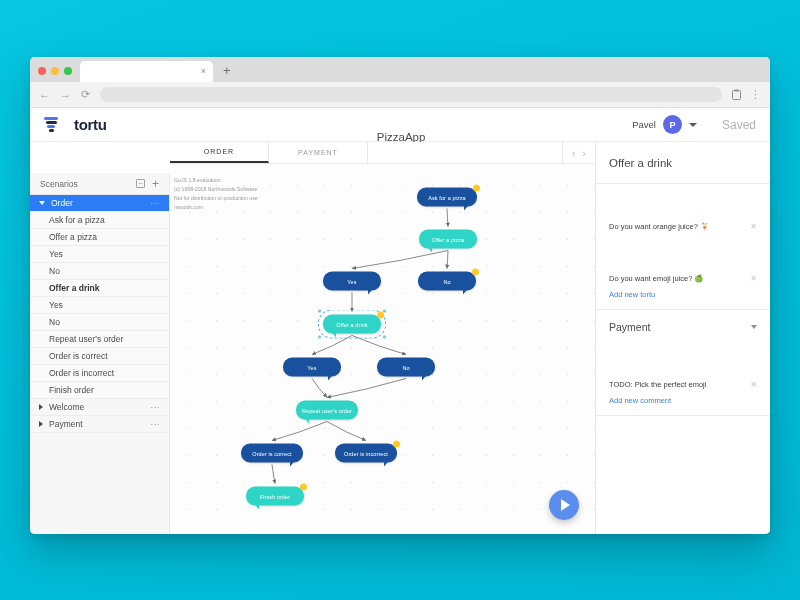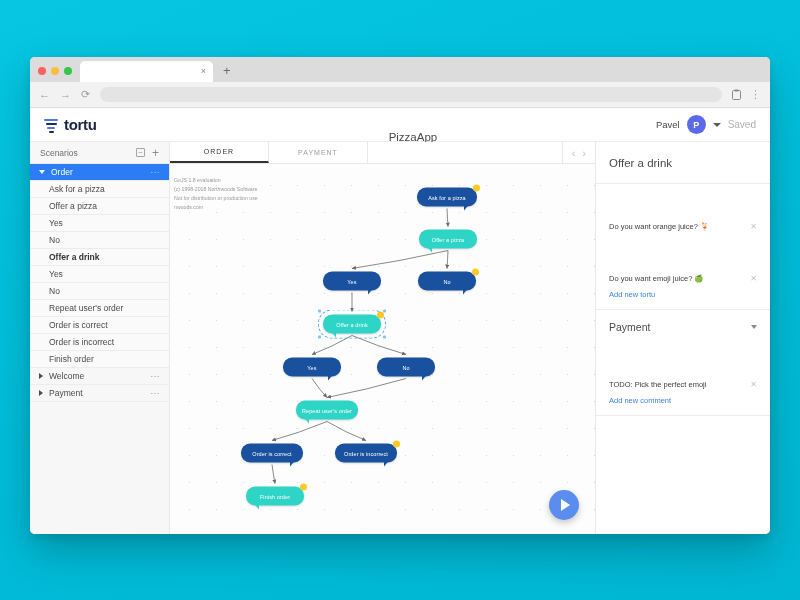--- a/index.html
+++ b/index.html
@@ -60,44 +60,44 @@
   .addr-right { display: flex; align-items: center; gap: 9px; color: #8a8a8a; }
 
   
   .app { flex: 1; display: flex; flex-direction: column; background: #fff; min-height: 0; }
 
   .appbar {
     height: 34px; background: #fff; border-bottom: 1px solid #EDEDED;
     display: flex; align-items: center; padding: 0 14px;
     flex: none;
   }
-  .logo-wrap { width: 126px; display: flex; align-items: flex-end; gap: 6px; }
+  .logo-wrap { width: 126px; display: flex; align-items: center; gap: 16px; }
   .logo-mark { display: flex; flex-direction: column; align-items: center; gap: 1.5px; }
   .logo-bar { height: 2.5px; border-radius: 1.5px; background: #4F77E8; }
   .logo-bar.b1 { width: 14px; }
   .logo-bar.b2 { width: 11px; background: #1D2A4D; }
   .logo-bar.b3 { width: 8px; background: #4F77E8; }
   .logo-bar.b4 { width: 5px; background: #1D2A4D; }
   .logo-text { font-size: 15px; font-weight: bold; color: #1B2440; letter-spacing: -0.3px; }
 
   .proj-title { flex: 1; text-align: center; font-size: 11.5px; color: #4A4A4A; margin-top: 25px; }
   .appbar-right { display: flex; align-items: center; gap: 7px; }
   .user-name { font-size: 9.5px; color: #4A4A4A; }
   .avatar {
     width: 19px; height: 19px; border-radius: 50%;
     background: #5B6AE8; color: #fff; font-size: 9px; font-weight: bold;
     display: flex; align-items: center; justify-content: center;
   }
   .caret { width: 0; height: 0; border-left: 4px solid transparent; border-right: 4px solid transparent; border-top: 4px solid #5A5A5A; }
-  .saved { font-size: 10px; color: #B3B3B3; }
+  .saved { font-size: 12px; color: #B3B3B3; margin-left: 18px; }
 
   .body-row { flex: 1; display: flex; min-height: 0; }
 
   
-  .sidebar { width: 140px; background: #F7F7F7; border-right: 1px solid #E8E8E8; display: flex; flex-direction: column; }
+  .sidebar { width: 140px; background: #F7F7F7; border-right: 1px solid #E8E8E8; display: flex; flex-direction: column; margin-top: 31px; }
   .sb-head {
     height: 22px; display: flex; align-items: center; padding: 0 10px;
     border-bottom: 1px solid #E8E8E8;
   }
   .sb-head-title { flex: 1; font-size: 8.5px; color: #6E6E6E; }
   .sb-ico { color: #9A9A9A; font-size: 9px; margin-left: 7px; line-height: 1; }
   .sb-ico.box {
     border: 1px solid #A4A4A4; border-radius: 1px;
     width: 9px; height: 9px; display: inline-flex; align-items: center; justify-content: center;
     font-size: 8px;

